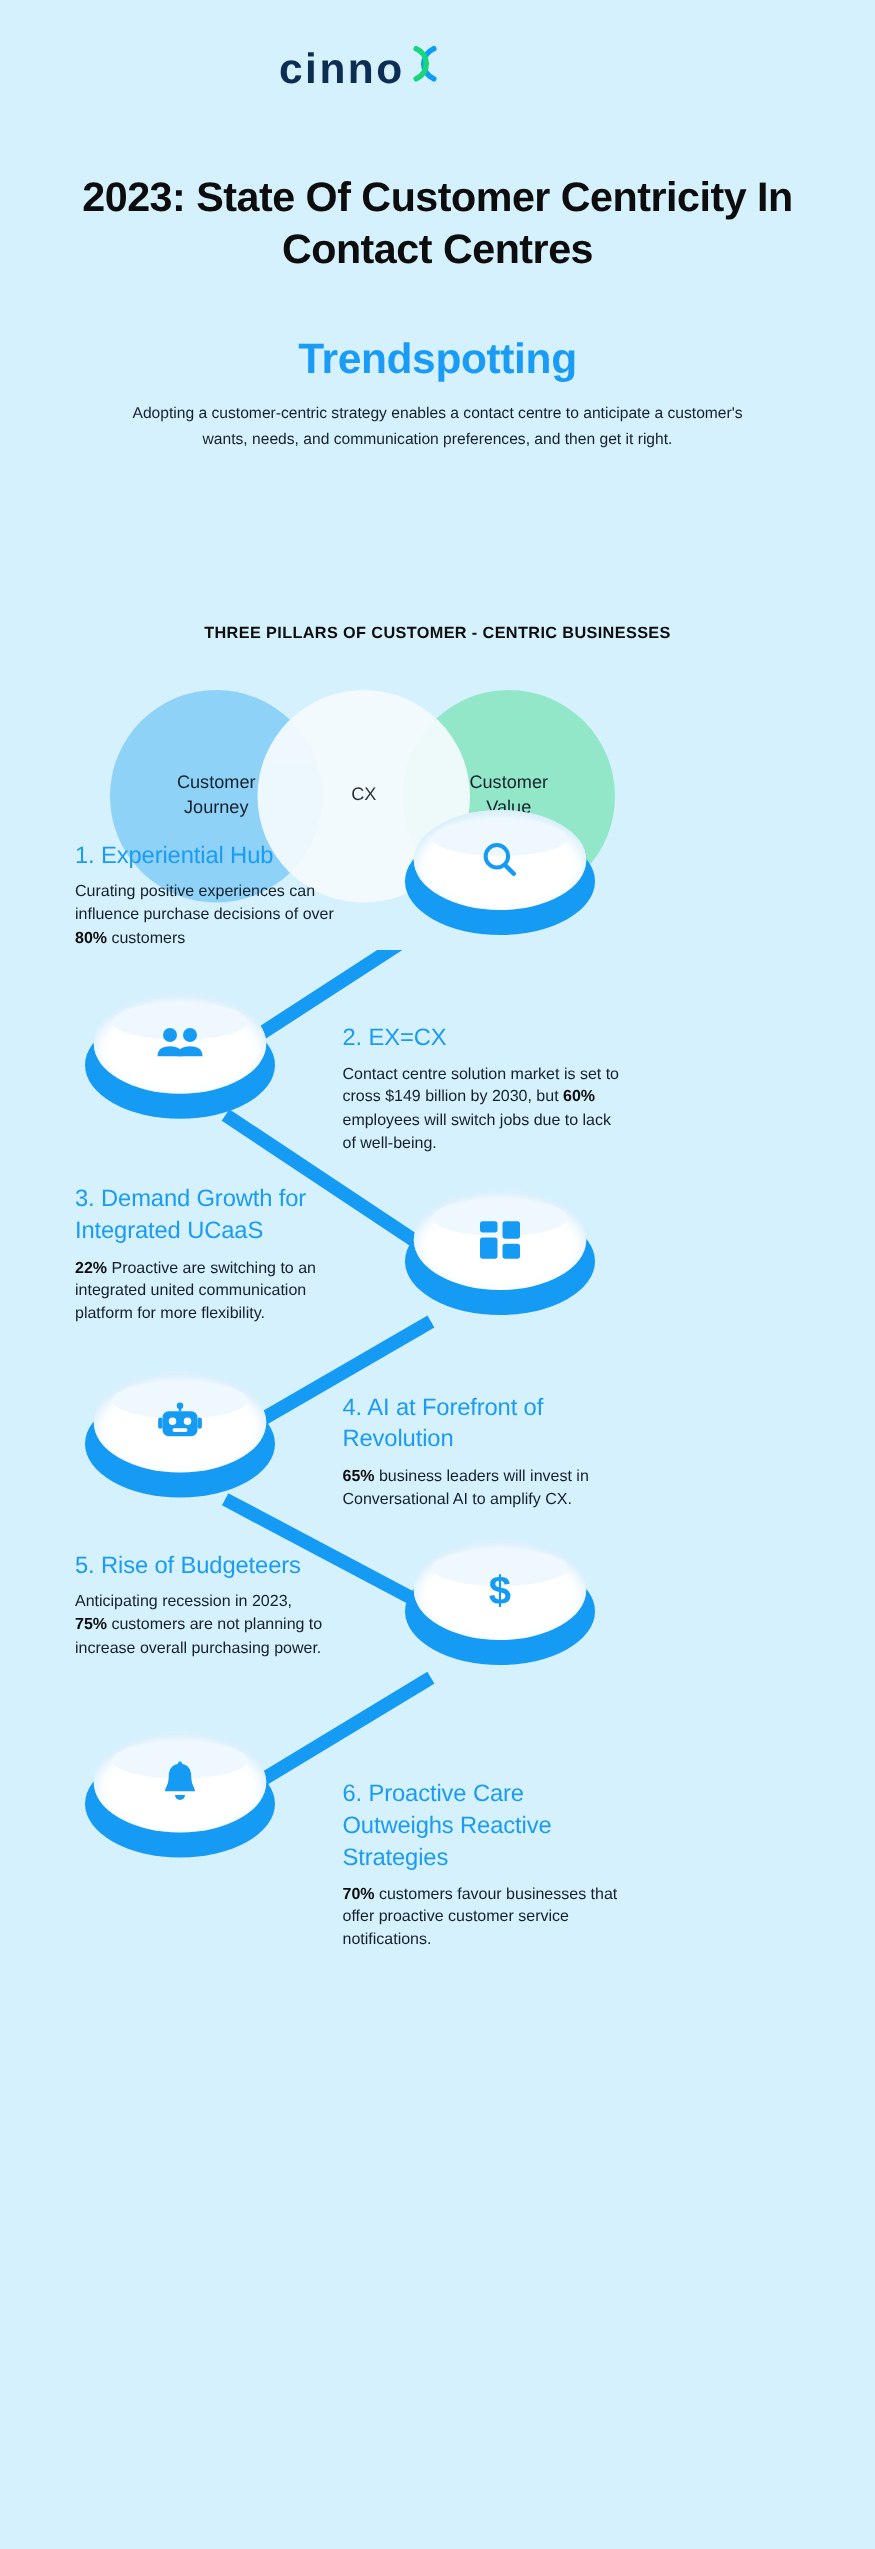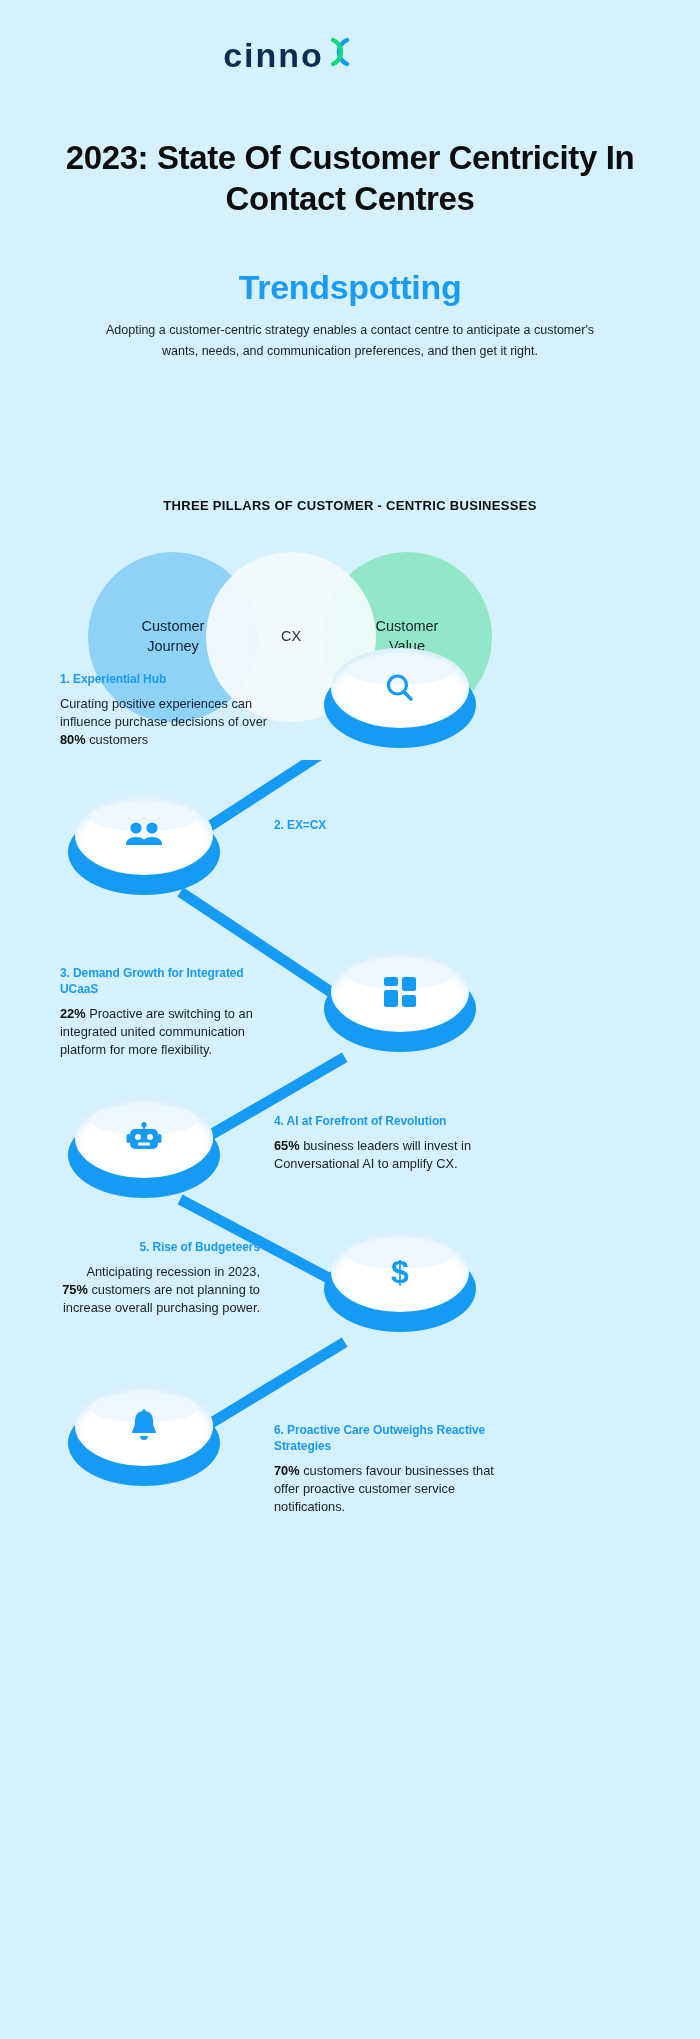--- a/index.html
+++ b/index.html
@@ -107,33 +107,33 @@
   .b1 { left: 324px; top: 648px; }
   .b2 { left:  68px; top: 795px; }
   .b3 { left: 324px; top: 952px; }
   .b4 { left:  68px; top: 1098px; }
   .b5 { left: 324px; top: 1232px; }
   .b6 { left:  68px; top: 1386px; }
 
   
   .item { position: absolute; }
   .item h3 {
-    font-size: 12px; font-weight: 700; color: #1a9bf5;
+    font-size: 19px; font-weight: 400; color: #1a9bf5;
     line-height: 1.33; margin-bottom: 7px; letter-spacing: -0.1px;
   }
   .item p {
     font-size: 12.8px; line-height: 1.42; color: #15202b;
   }
   .item p b { font-weight: 800; color: #0d0d0d; }
 
   .t1 { left: 60px;  top: 672px;  width: 235px; }
   .t2 { left: 274px; top: 818px;  width: 225px; }
-  .t3 { left: 60px;  top: 947px;  width: 205px; margin-top: 19px; }
+  .t3 { left: 60px;  top: 947px;  width: 205px; }
   .t4 { left: 274px; top: 1114px; width: 225px; }
-  .t5 { left: 60px;  top: 1240px; width: 200px; text-align: right; }
+  .t5 { left: 60px;  top: 1240px; width: 200px; }
   .t6 { left: 274px; top: 1411px; width: 220px; margin-top: 12px; }
 </style>
 </head>
 <body>
 
 <div class="page">
 
   <div class="logo-wrap">
     <div class="logo">
       <span class="logo-word">cinno</span>
@@ -258,20 +258,21 @@
     </div>
   </div>
 
   <div class="item t1">
     <h3>1. Experiential Hub</h3>
     <p><span>Curating positive experiences can influence purchase decisions of over </span><b>80%</b><span> customers</span></p>
   </div>
 
   <div class="item t2">
     <h3>2. EX=CX</h3>
+    <p><span>Contact centre solution market is set to cross $149 billion by 2030, but </span><b>60%</b><span> employees will switch jobs due to lack of well-being.</span></p>
   </div>
 
   <div class="item t3">
     <h3>3. Demand Growth for Integrated UCaaS</h3>
     <p><span></span><b>22%</b><span> Proactive are switching to an integrated united communication platform for more flexibility.</span></p>
   </div>
 
   <div class="item t4">
     <h3>4. AI at Forefront of Revolution</h3>
     <p><span></span><b>65%</b><span> business leaders will invest in Conversational AI to amplify CX.</span></p>

